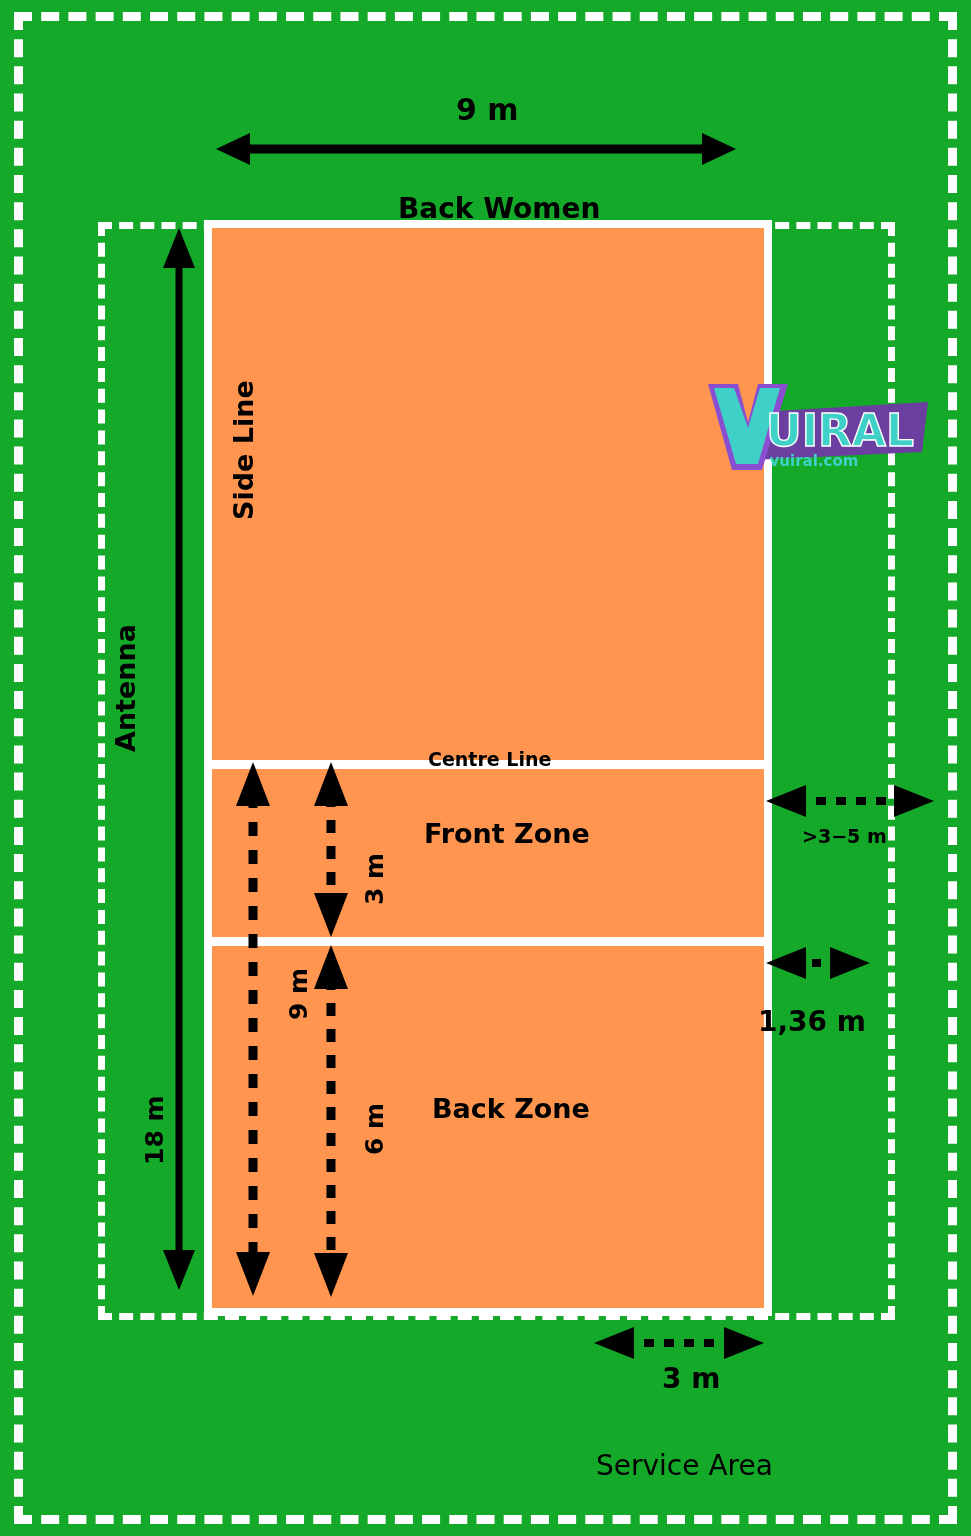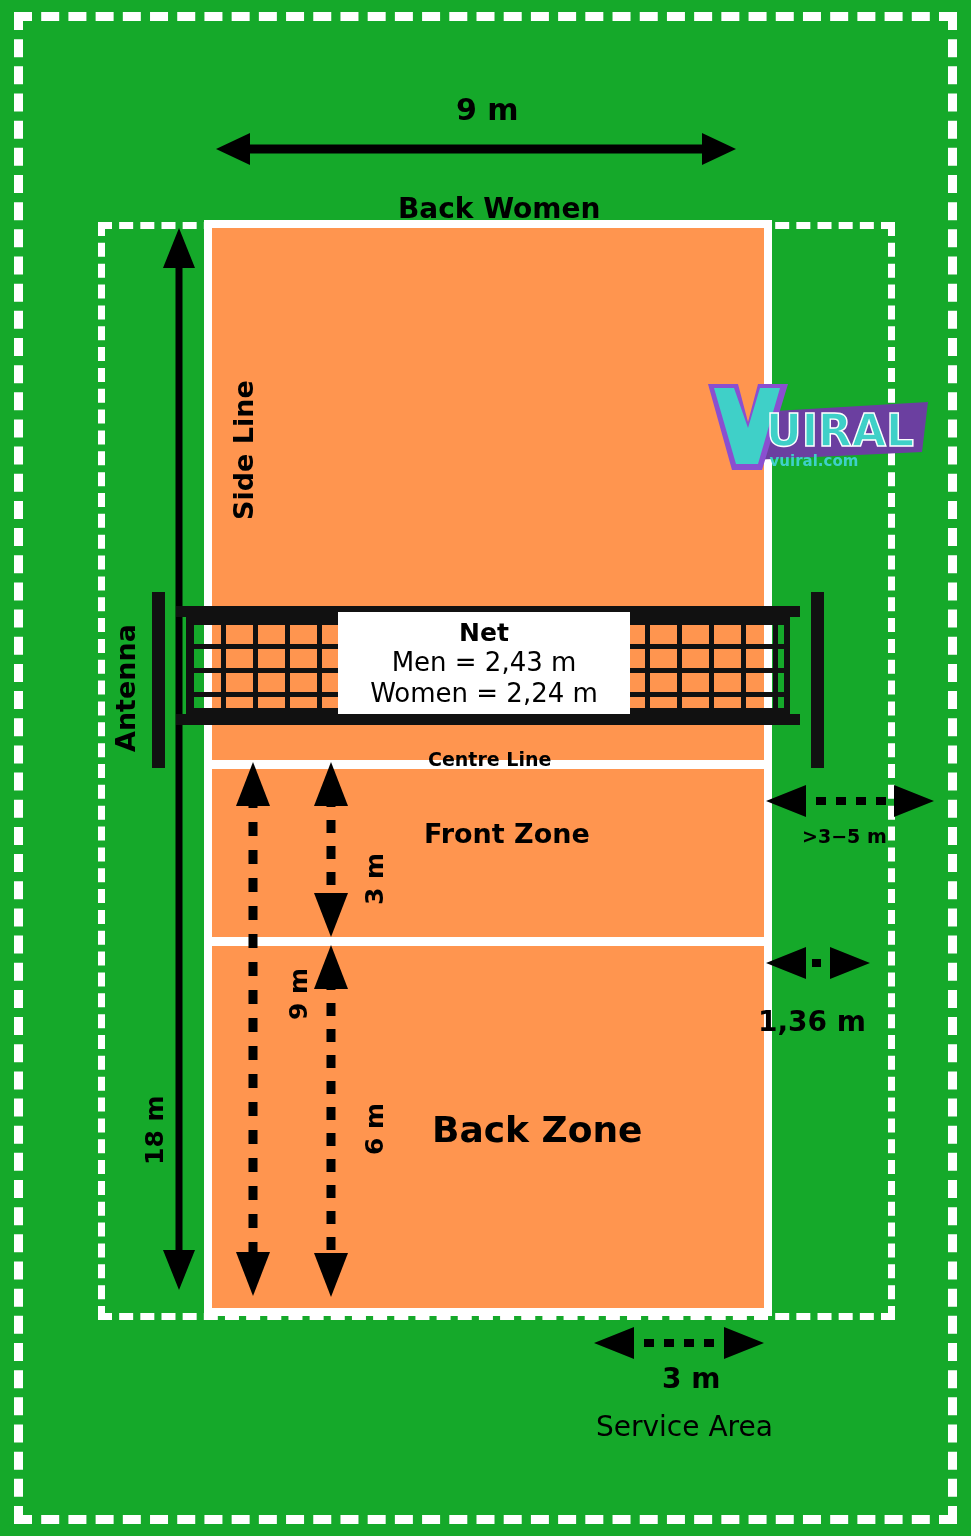--- a/index.html
+++ b/index.html
@@ -134,29 +134,29 @@
     font-weight: 700;
   }
   .rot { transform-origin: left top; transform: rotate(-90deg); }
 
   .t-9m        { left: 456px; top: 92px;   font-size: 30px; }
   .t-backline  { left: 398px; top: 192px;  font-size: 28px; }
   .t-sideline  { left: 228px; top: 520px;  font-size: 27px; }
   .t-antenna   { left: 110px; top: 752px;  font-size: 27px; }
   .t-centre    { left: 428px; top: 748px;  font-size: 19px; }
   .t-front     { left: 424px; top: 818px;  font-size: 27px; }
-  .t-back      { left: 432px; top: 1093px; font-size: 36px; margin-top: 16px; }
+  .t-back      { left: 432px; top: 1093px; font-size: 27px; }
   .t-3mv       { left: 360px; top: 905px;  font-size: 25px; }
   .t-9mv       { left: 284px; top: 1020px; font-size: 25px; }
   .t-6mv       { left: 360px; top: 1155px; font-size: 25px; }
   .t-18mv      { left: 140px; top: 1165px; font-size: 25px; }
   .t-35m       { left: 802px; top: 825px;  font-size: 19px; }
   .t-175m      { left: 758px; top: 1005px; font-size: 28px; }
   .t-3mb       { left: 662px; top: 1362px; font-size: 28px; }
-  .t-service   { left: 596px; top: 1410px; font-size: 28px; font-weight: 400; }
+  .t-service   { left: 596px; top: 1449px; font-size: 28px; font-weight: 400; }
 
   
   .arrow { position: absolute; }
 
   
   .a-9m { left: 216px; top: 130px; width: 520px; height: 38px; }
 
   
   .a-18m { left: 160px; top: 228px; width: 38px; height: 1062px; }
 
@@ -234,34 +234,20 @@
     <polygon points="0,17 40,1 40,33" fill="#000"></polygon>
     <polygon points="104,17 64,1 64,33" fill="#000"></polygon>
   </svg>
 
   <svg class="arrow a-3mb" viewBox="0 0 170 34">
     <line x1="30" y1="17" x2="140" y2="17" stroke="#000" stroke-width="8" stroke-dasharray="10 10"></line>
     <polygon points="0,17 40,1 40,33" fill="#000"></polygon>
     <polygon points="170,17 130,1 130,33" fill="#000"></polygon>
   </svg>
 
-  <div class="net-wrap">
-    <div class="post post-left"></div>
-    <div class="post post-right"></div>
-    <div class="net-band net-band-top"></div>
-    <div class="net-band net-band-bot"></div>
-    <div class="mesh mesh-left"></div>
-    <div class="mesh mesh-right"></div>
-
-    <div class="net-label">
-      <div class="t1">Net</div>
-      <div class="t2">Men = 2,43 m</div>
-      <div class="t3">Women = 2,24 m</div>
-    </div>
-  </div>
 
   <div class="txt t-9m">9 m</div>
   <div class="txt t-backline">Back Women</div>
   <div class="txt t-centre">Centre Line</div>
   <div class="txt t-front">Front Zone</div>
   <div class="txt t-back">Back Zone</div>
   <div class="txt t-35m">&gt;3−5 m</div>
   <div class="txt t-175m">1,36 m</div>
   <div class="txt t-3mb">3 m</div>
   <div class="txt t-service">Service Area</div>

